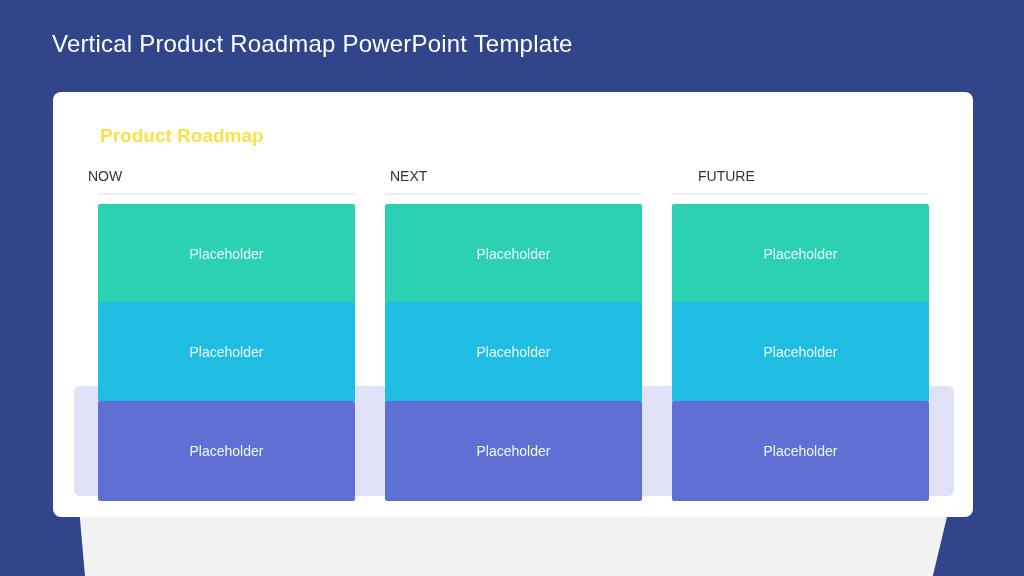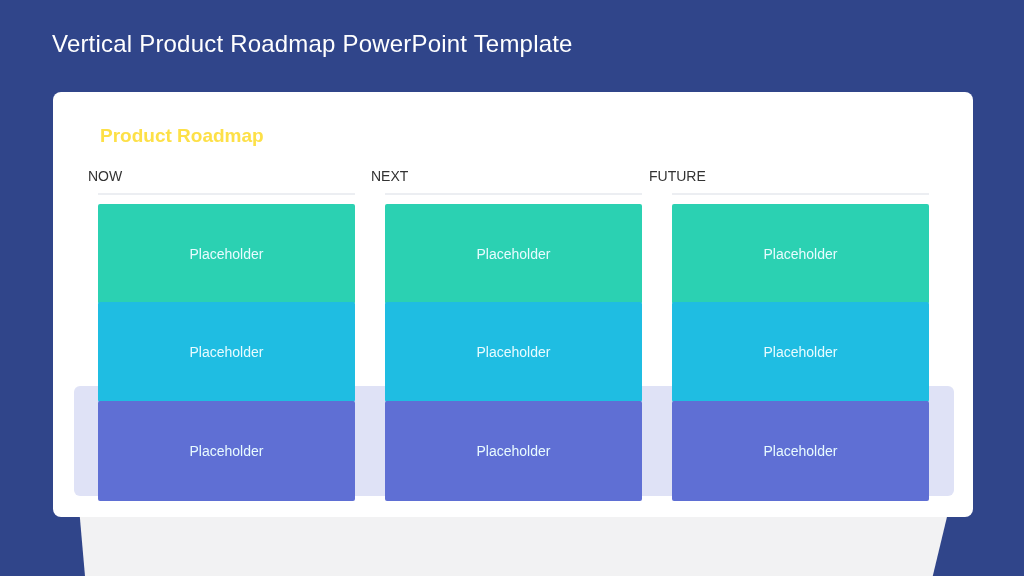--- a/index.html
+++ b/index.html
@@ -16,22 +16,22 @@
 </style>
 </head>
 <body>
 
 <div class="tray"></div>
 <div class="slide-title">Vertical Product Roadmap PowerPoint Template</div>
 <div class="card"></div>
 <div class="card-title">Product Roadmap</div>
 
 <div class="col-label" style="left:88px">NOW</div>
-<div class="col-label" style="left:371px">NEXT</div>
-<div class="col-label" style="left:649px">FUTURE</div>
+<div class="col-label" style="left:390px">NEXT</div>
+<div class="col-label" style="left:698px">FUTURE</div>
 <div class="col-rule" style="left:98px"></div>
 <div class="col-rule" style="left:385px"></div>
 <div class="col-rule" style="left:672px"></div>
 
 <div class="highlight"></div>
 
 <div class="box" style="left:98px;top:204px;background:#2bd1b2">Placeholder</div>
 <div class="box" style="left:385px;top:204px;background:#2bd1b2">Placeholder</div>
 <div class="box" style="left:672px;top:204px;background:#2bd1b2">Placeholder</div>
 

